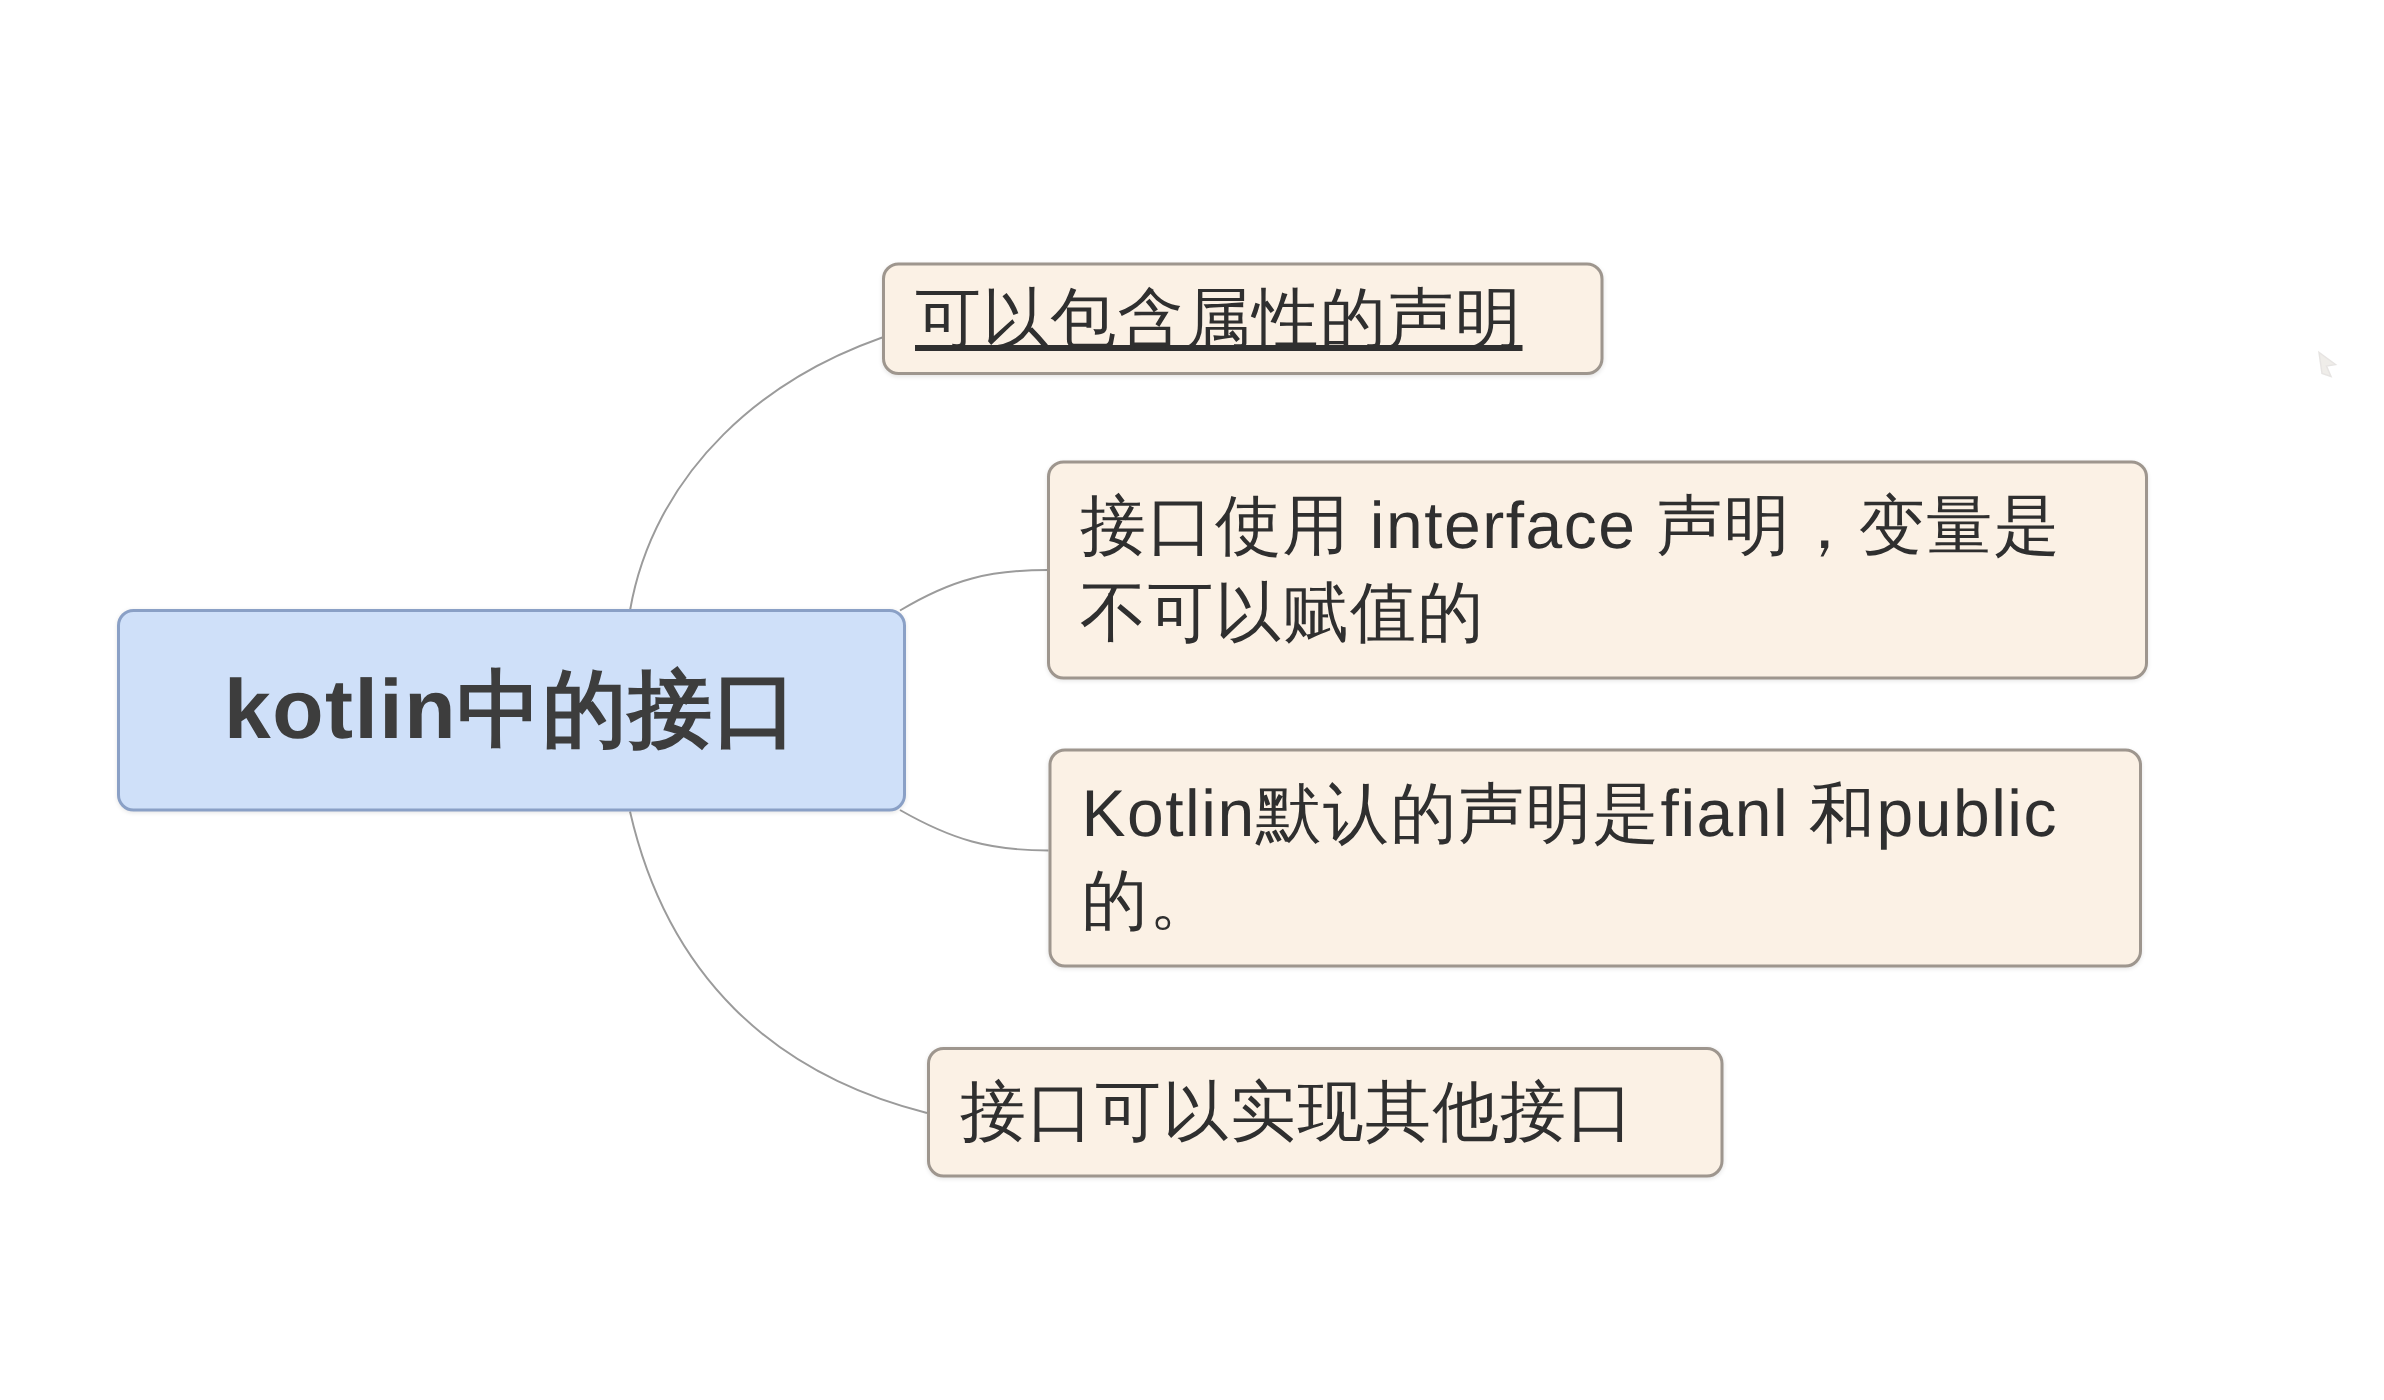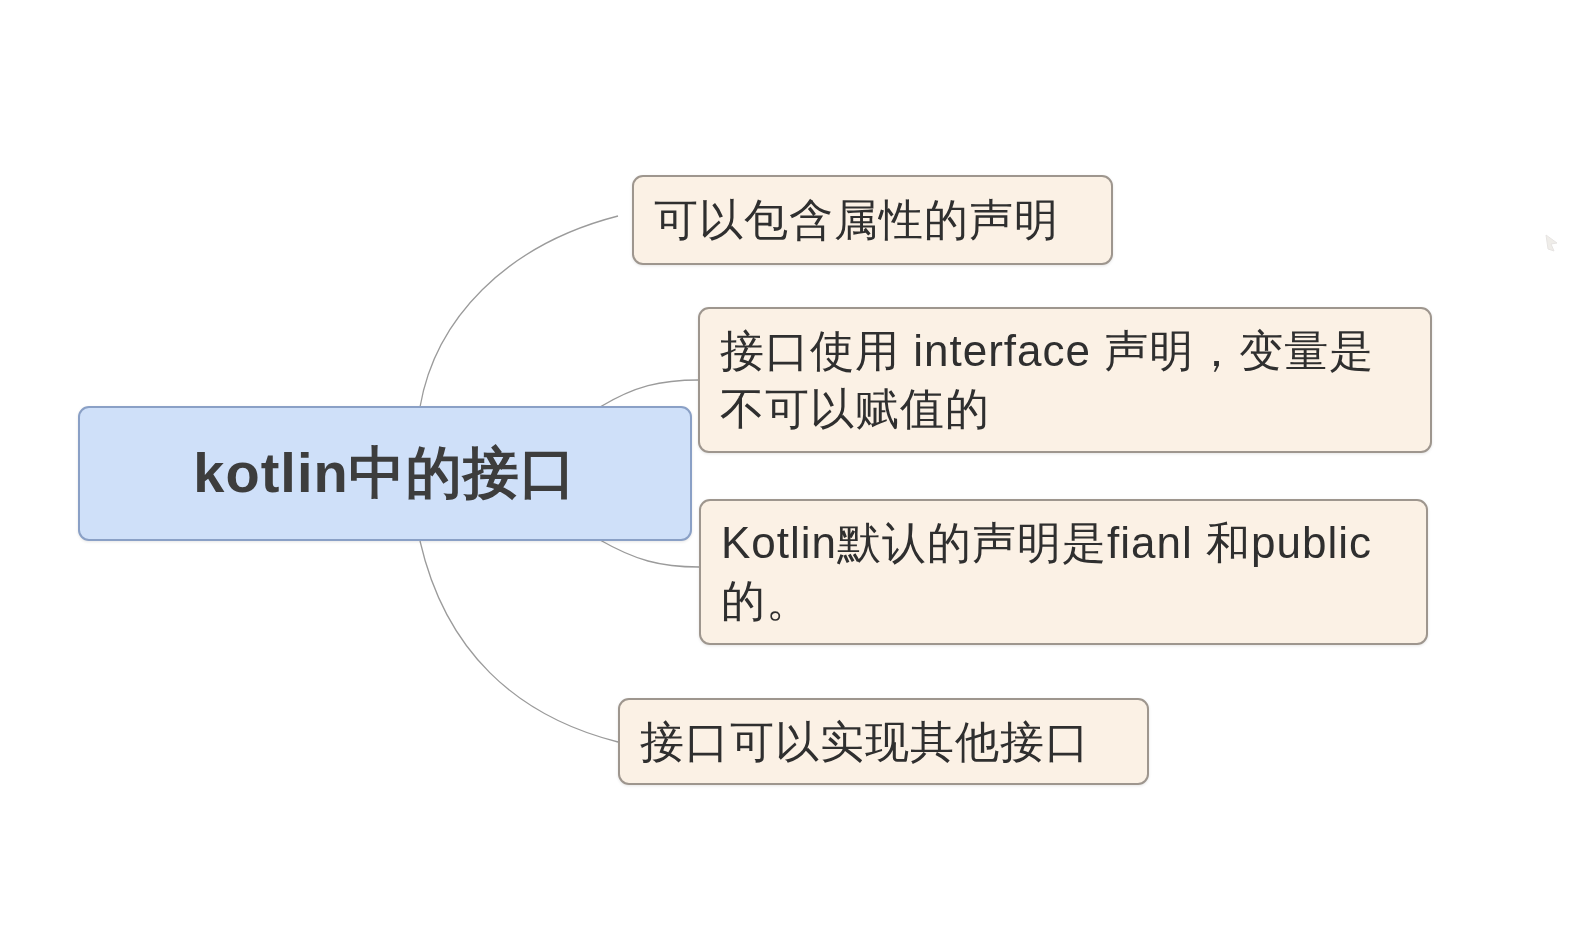--- a/index.html
+++ b/index.html
@@ -32,41 +32,41 @@
     position: absolute;
     box-sizing: border-box;
     border-radius: 11px;
     display: flex;
     align-items: center;
     box-shadow: 0 1px 3px rgba(0,0,0,0.10);
   }
   .node.root {
     left: 78px;
     top: 406px;
-    width: 614px;
+    width: 526px;
     height: 135px;
     justify-content: center;
     background: var(--root-fill, #cfe0f9);
     border: 2px solid var(--root-border, #8aa0c6);
     color: var(--root-text, #3d3d3d);
     font-size: 56px;
     font-weight: bold;
     letter-spacing: 1px;
   }
   .node.child {
     background: var(--child-fill, #fbf1e5);
     border: 2px solid var(--child-border, #9e968e);
     color: var(--child-text, #2f2f2f);
     font-size: 44px;
     line-height: 58px;
     padding: 0 20px;
     white-space: pre-line;
     letter-spacing: 1px;
   }
-  .node.c1 { left: 632px; top: 175px; width: 481px; height: 90px; }
+  .node.c1 { left: 588px; top: 175px; width: 481px; height: 75px; text-decoration: underline; }
   .node.c2 { left: 698px; top: 307px; width: 734px; height: 146px; }
   .node.c3 { left: 699px; top: 499px; width: 729px; height: 146px; }
   .node.c4 { left: 618px; top: 698px; width: 531px; height: 87px; }
   .ghost-cursor {
     position: absolute;
     left: 1538px;
     top: 231px;
     width: 26px;
     height: 26px;
     opacity: 0.28;

